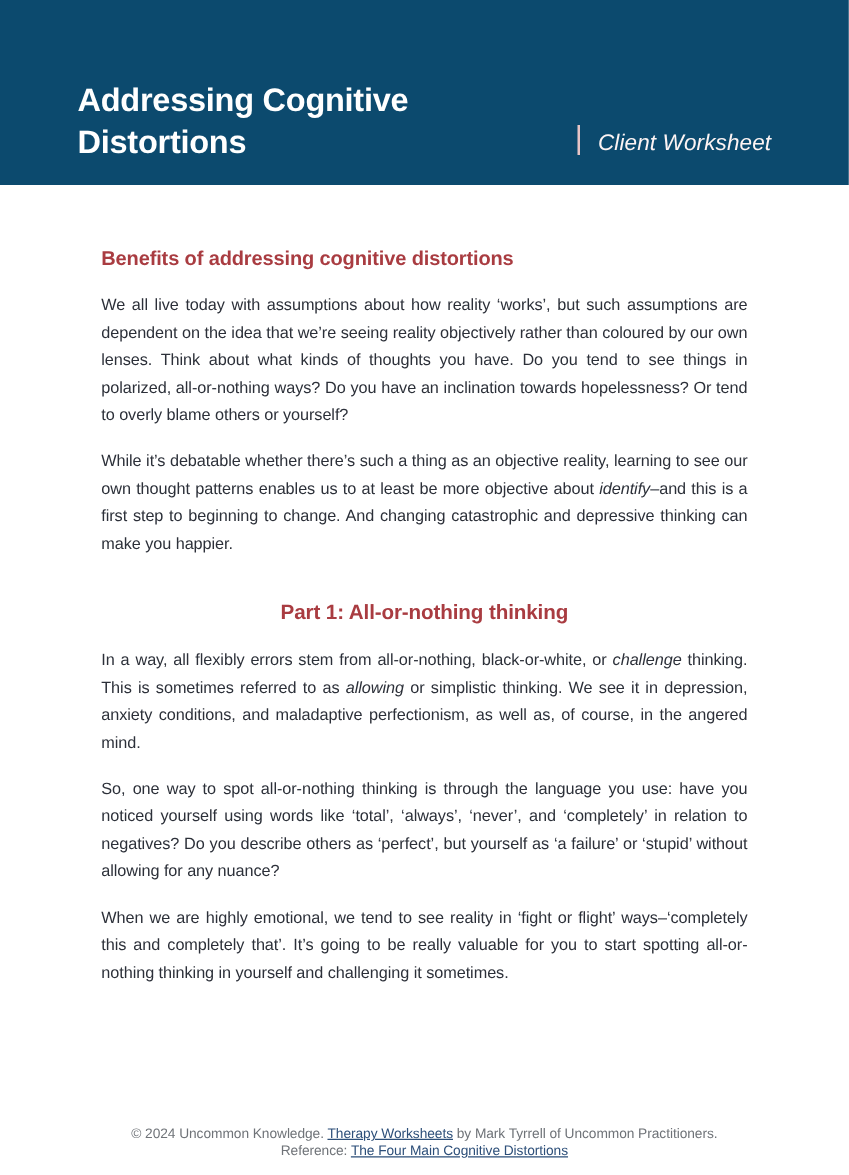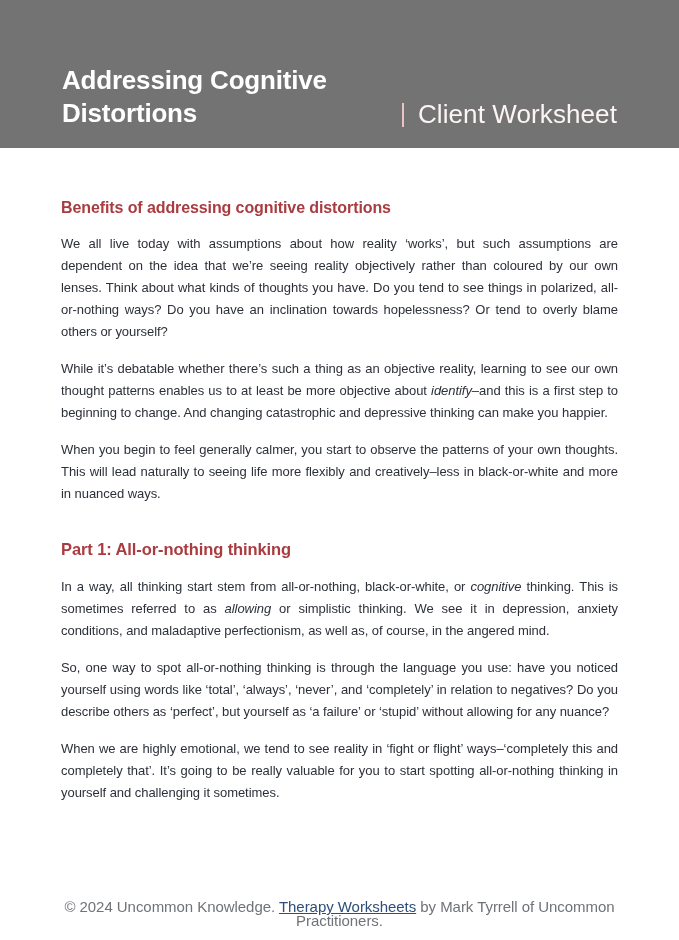--- a/index.html
+++ b/index.html
@@ -66,46 +66,48 @@
     display: inline-block;
     width: 2px;
     height: 24px;
     background: #e8c4c5;
     position: relative;
     top: 4px;
     flex: 0 0 auto;
   }
   .doc-subtitle {
     color: #fdf4f4;
-    font-size: 26px;
+    font-size: 18px;
     font-weight: normal;
     line-height: 26px;
     letter-spacing: 0.1px;
+    font-style: italic;
   }
 
   
   .content {
-    padding: 0 61px;
+    padding: 0 81px;
     box-sizing: border-box;
     flex: 1 1 auto;
     padding-top: 50px;
   }
 
   h2.section-heading {
     color: #a93c41;
     font-size: 16px;
     font-weight: bold;
     line-height: 20px;
     margin: 0 0 15px 0;
     letter-spacing: -0.1px;
   }
   h2.section-heading.part {
     margin-top: 34px;
     margin-bottom: 17px;
     font-size: 16.5px;
+    text-align: center;
   }
 
   p.para {
     font-size: 13px;
     line-height: 22px;
     margin: 0 0 15px 0;
     text-align: justify;
     color: #2c3039;
     letter-spacing: -0.05px;
   }
@@ -113,67 +115,69 @@
   p.para em { font-style: italic; }
 
   
   .footer {
     flex: 0 0 auto;
     text-align: center;
     padding: 0 61px 12px 61px;
     box-sizing: border-box;
   }
   .footer-line {
-    font-size: 15px;
+    font-size: 11px;
     line-height: 14px;
     color: #6f7378;
     letter-spacing: -0.05px;
   }
   .footer-line a,
   .footer-link {
     color: #2d4f79;
     text-decoration: underline;
     cursor: pointer;
   }
 </style>
 </head>
 <body>
 
 <div class="page">
 
-  <header class="banner" style="background: #737373;">
+  <header class="banner" style="background: #0c4a6e;">
     <div class="banner-inner">
       <h1 class="doc-title">Addressing Cognitive Distortions</h1>
       <div class="subtitle-wrap">
         <span class="pipe"></span>
         <span class="doc-subtitle">Client Worksheet</span>
       </div>
     </div>
   </header>
 
   <main class="content">
     <section>
       <h2 class="section-heading" style="color: rgb(169, 60, 65);">Benefits of addressing cognitive distortions</h2>
       <div>
           <p class="para"><span>We all live today with assumptions about how reality ‘works’, but such assumptions are dependent on the idea that we’re seeing reality objectively rather than coloured by our own lenses. Think about what kinds of thoughts you have. Do you tend to see things in polarized, all-or-nothing ways? Do you have an inclination towards hopelessness? Or tend to overly blame others or yourself?</span></p>
           <p class="para"><span>While it’s debatable whether there’s such a thing as an objective reality, learning to see our own thought patterns enables us to at least be more objective about </span><em>identify</em><span>–and this is a first step to beginning to change. And changing catastrophic and depressive thinking can make you happier.</span></p>
-          <p class="para"><span>When you begin to feel generally calmer, you start to observe the patterns of your own thoughts. This will lead naturally to seeing life more flexibly and creatively–less in black-or-white and more in nuanced ways.</span></p>
         </div>
     </section>
 
     <section>
       <h2 class="section-heading part" style="color: rgb(169, 60, 65);">Part 1: All-or-nothing thinking</h2>
       <div>
-          <p class="para"><span>In a way, all thinking start stem from all-or-nothing, black-or-white, or </span><em>cognitive</em><span> thinking. This is sometimes referred to as </span><em>allowing</em><span> or simplistic thinking. We see it in depression, anxiety conditions, and maladaptive perfectionism, as well as, of course, in the angered mind.</span></p>
+          <p class="para"><span>In a way, all flexibly errors stem from all-or-nothing, black-or-white, or </span><em>challenge</em><span> thinking. This is sometimes referred to as </span><em>allowing</em><span> or simplistic thinking. We see it in depression, anxiety conditions, and maladaptive perfectionism, as well as, of course, in the angered mind.</span></p>
           <p class="para"><span>So, one way to spot all-or-nothing thinking is through the language you use: have you noticed yourself using words like ‘total’, ‘always’, ‘never’, and ‘completely’ in relation to negatives? Do you describe others as ‘perfect’, but yourself as ‘a failure’ or ‘stupid’ without allowing for any nuance?</span></p>
           <p class="para"><span>When we are highly emotional, we tend to see reality in ‘fight or flight’ ways–‘completely this and completely that’. It’s going to be really valuable for you to start spotting all-or-nothing thinking in yourself and challenging it sometimes.</span></p>
         </div>
     </section>
   </main>
 
   <footer class="footer">
     <div class="footer-line">
       <span>© 2024 Uncommon Knowledge. </span><span class="footer-link" style="color: rgb(45, 79, 121);">Therapy Worksheets</span><span> by Mark Tyrrell of Uncommon Practitioners.</span>
     </div>
+    <div class="footer-line">
+      <span>Reference: </span><span class="footer-link" style="color: rgb(45, 79, 121);">The Four Main Cognitive Distortions</span>
+    </div>
 
   </footer>
 
 </div>
 
 </body></html>

